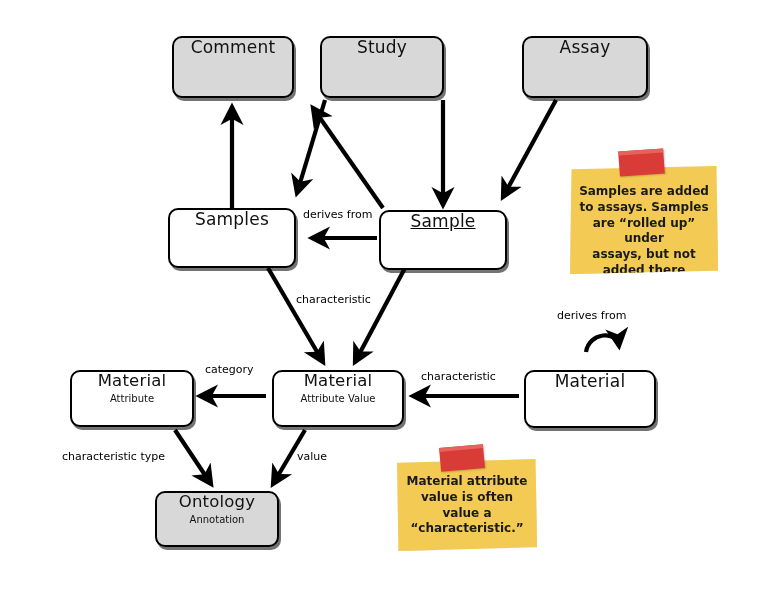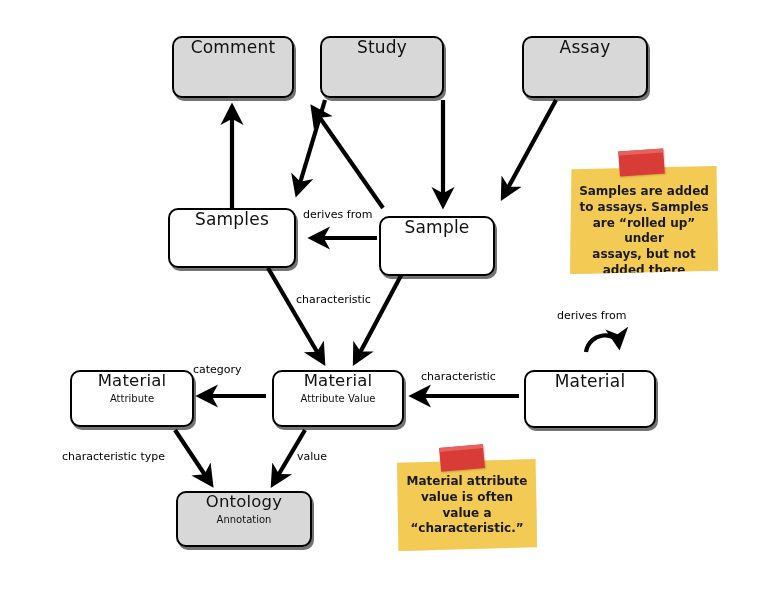--- a/index.html
+++ b/index.html
@@ -134,48 +134,48 @@
   </div>
 
   <div class="node gray single" style="left:320px; top:36px; width:124px; height:62px;">
     <div class="title">Study</div>
   </div>
 
   <div class="node single" style="left:168px; top:208px; width:128px; height:60px;">
     <div class="title">Samples</div>
   </div>
 
-  <div class="node single" style="left:379px; top:216px; width:116px; height:60px;">
+  <div class="node single" style="left:379px; top:210px; width:128px; height:60px;text-decoration:underline;">
     <div class="title">Sample</div>
   </div>
 
   <div class="node" style="left:70px; top:370px; width:124px; height:57px;">
     <div class="title">Material</div>
     <div class="sub">Attribute</div>
   </div>
 
   <div class="node" style="left:272px; top:370px; width:132px; height:57px;">
     <div class="title">Material</div>
     <div class="sub">Attribute Value</div>
   </div>
 
   <div class="node single" style="left:524px; top:370px; width:132px; height:58px;">
     <div class="title">Material</div>
   </div>
 
-  <div class="node gray" style="left:176px; top:491px; width:136px; height:56px;">
+  <div class="node gray" style="left:155px; top:491px; width:124px; height:56px;">
     <div class="title">Ontology</div>
     <div class="sub">Annotation</div>
   </div>
 
   <div class="edge-label" style="left:303px; top:208px;">derives from</div>
 
   <div class="edge-label" style="left:296px; top:293px;">characteristic</div>
 
-  <div class="edge-label" style="left:193px; top:363px;">category</div>
+  <div class="edge-label" style="left:205px; top:363px;">category</div>
 
   <div class="edge-label" style="left:421px; top:370px;">characteristic</div>
 
   <div class="edge-label" style="left:557px; top:309px;">derives from</div>
 
   <div class="edge-label" style="left:62px; top:450px;">characteristic type</div>
 
   <div class="edge-label" style="left:297px; top:450px;">value</div>
 
   <div class="sticky" style="left:570px; top:166px; width:148px; height:108px;

